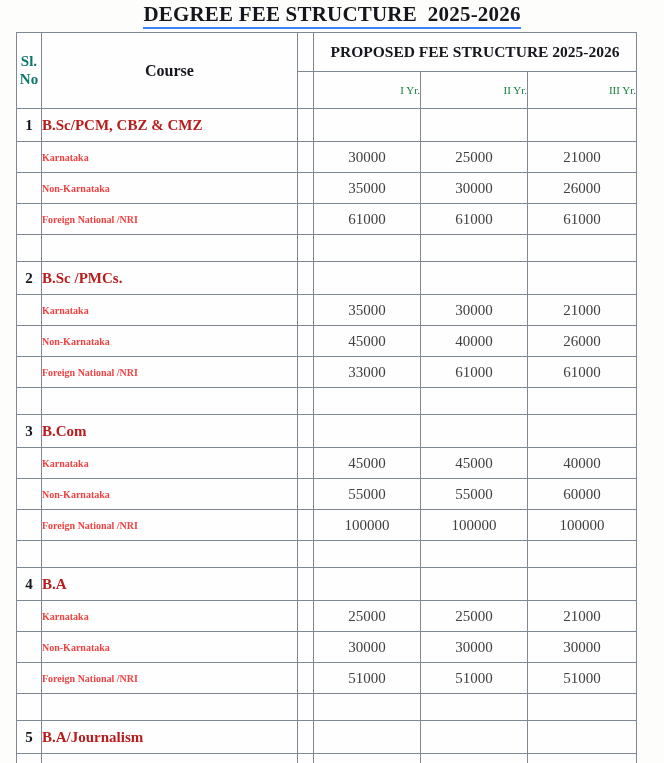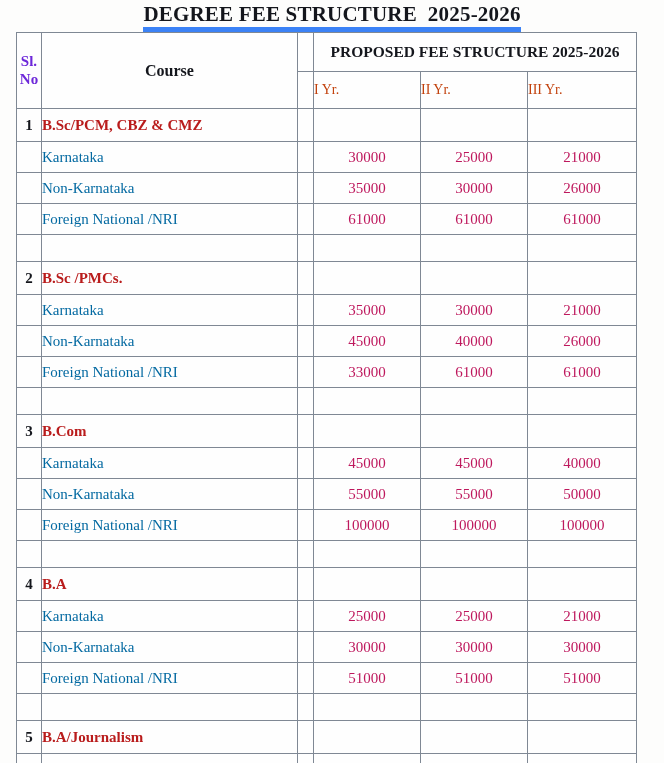--- a/index.html
+++ b/index.html
@@ -30,21 +30,21 @@
     top: 2px;
     width: 664px;
     text-align: center;
     font-size: 21px;
     font-weight: bold;
     letter-spacing: 0.2px;
     color: #14161c;
     white-space: pre;
   }
   .doc-title .ul {
-    border-bottom: 8px solid #3b82f6;
+    border-bottom: 2px solid #3b82f6;
     padding-bottom: 1px;
   }
 
   
   .table-wrap {
     position: absolute;
     left: 16px;
     top: 32px;
     width: 620px;
   }
@@ -81,68 +81,69 @@
     border-top: 1px solid #6b737f;
   }
 
   
   .hd-sl {
     text-align: center;
     font-weight: bold;
     font-size: 15px;
     line-height: 1.15;
     padding: 4px 0;
-    color: #6d28d9;
+    color: #0f766e;
   }
   .hd-course {
     text-align: center;
     font-weight: bold;
     font-size: 16px;
     color: #14161c;
   }
   .hd-proposed {
     text-align: center;
     font-weight: bold;
     font-size: 15.5px;
     line-height: 1.25;
     padding: 5px 8px;
     color: #14161c;
     white-space: pre-line;
   }
   .hd-yr {
-    text-align: left;
-    font-size: 14px;
-    color: #c2410c;
+    text-align: right;
+    font-size: 11px;
+    color: #15803d;
     padding: 8px 0;
   }
 
   
   .sl-no {
     text-align: center;
     font-weight: bold;
     font-size: 15px;
     color: #14161c;
   }
   .course-name {
     font-weight: bold;
     font-size: 15px;
     color: #b91c1c;
     padding: 5px 0 5px 7px;
     white-space: nowrap;
   }
   .cat-name {
-    font-size: 15px;
-    color: #0369a1;
+    font-size: 10px;
+    color: #ef4444;
     padding: 4px 0 4px 7px;
     white-space: nowrap;
+    font-weight: bold;
   }
   .amount {
     text-align: center;
     font-size: 15px;
-    color: #be185d;
+    color: #404040;
   }
 
   tr.r-head-1 td { height: 38px; }
   tr.r-head-2 td { height: 36px; }
   tr.r-course td { height: 32px; }
   tr.r-cat   td  { height: 30px; }
   tr.r-blank td  { height: 26px; }
 
   .blank-cell { background: #fefefe; }
 </style>
@@ -271,21 +272,21 @@
             <td class="amount">45000</td>
             <td class="amount">45000</td>
             <td class="amount">40000</td>
           </tr>
           <tr class="r-cat">
             <td class="blank-cell"></td>
             <td class="cat-name">Non-Karnataka</td>
             <td class="gap"></td>
             <td class="amount">55000</td>
             <td class="amount">55000</td>
-            <td class="amount">50000</td>
+            <td class="amount">60000</td>
           </tr>
           <tr class="r-cat">
             <td class="blank-cell"></td>
             <td class="cat-name">Foreign National /NRI</td>
             <td class="gap"></td>
             <td class="amount">100000</td>
             <td class="amount">100000</td>
             <td class="amount">100000</td>
           </tr>
           <tr class="r-blank">

